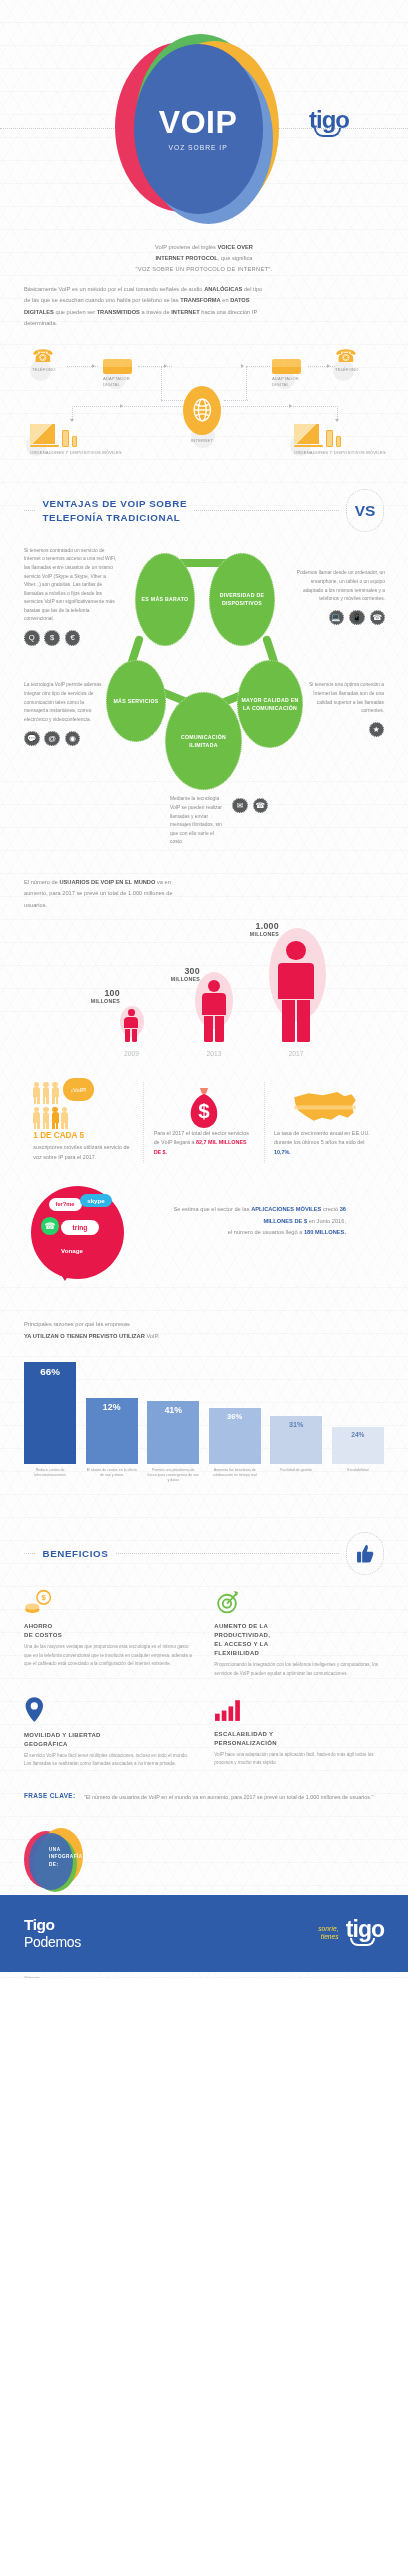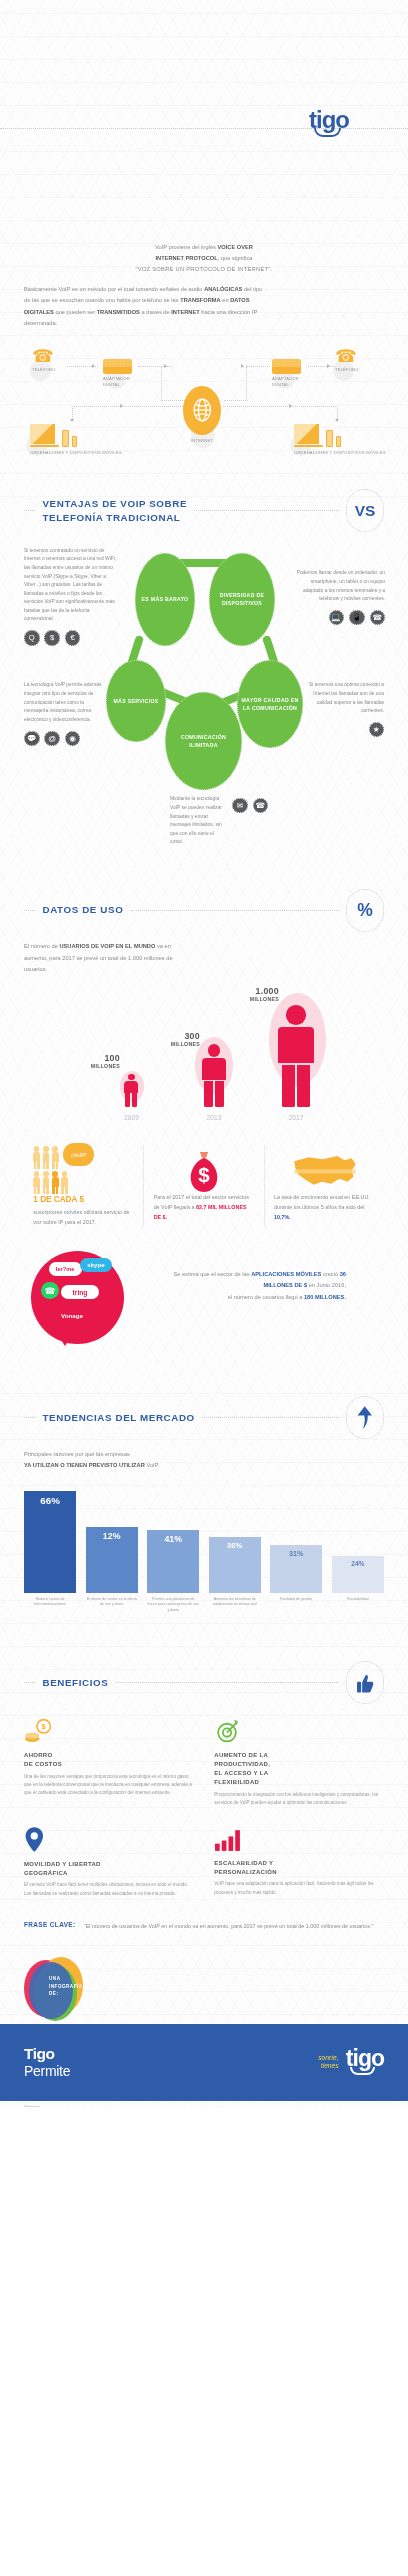--- a/index.html
+++ b/index.html
@@ -156,20 +156,30 @@
 </style>
 </head>
 <body>
 
 <div class="hexbg"></div>
 
 <div class="page">
 
   <div class="hero">
     <div class="hero-rule"></div>
+    <div class="blob-wrap">
+      <div class="blob b-pink"></div>
+      <div class="blob b-green"></div>
+      <div class="blob b-yellow"></div>
+      <div class="blob b-lblue"></div>
+      <div class="blob b-main">
+        <div class="hero-title">VOIP</div>
+        <div class="hero-sub">VOZ SOBRE IP</div>
+      </div>
+    </div>
     <div class="tigo-hero">
       <div class="tigo-word">tigo</div>
       <div class="tigo-smile"></div>
     </div>
   </div>
 
   <div class="intro">
     <span>VoIP proviene del inglés </span><b>VOICE OVER</b><br>
     <b>INTERNET PROTOCOL</b><span>, que significa</span><br>
     <span class="quote">"VOZ SOBRE UN PROTOCOLO DE INTERNET".</span>
@@ -340,26 +350,20 @@
       <div style="display:flex;align-items:flex-start;gap:5.2px;">
         <div style="width:57px;">Mediante la tecnología VoIP se pueden realizar llamadas y enviar mensajes ilimitados, sin que con ello varíe el costo.</div>
         <div style="padding-top:2.1px;">
           <span class="icon-circ">✉</span>
           <span class="icon-circ" style="margin-right:0;">☎</span>
         </div>
       </div>
     </div>
   </div>
 
-  <div class="sec-head">
-    <div class="sec-dots"></div>
-    <div class="sec-title">DATOS DE USO</div>
-    <div class="sec-line"></div>
-    <div class="sec-badge" style="font-size:17.5px;font-weight:bold;">%</div>
-  </div>
 
   <div class="body-txt" style="padding:9.3px 24px 0 24px;max-width:216px;">
     <span>El número de </span><b>USUARIOS DE VOIP EN EL</b> <b>MUNDO</b><span> va en aumento, para 2017 se prevé un total de 1.000 millones de usuarios.</span>
   </div>
 
   <div class="people-row">
 
     <div class="person" style="left:124px;bottom:24px;">
       <div class="p-halo" style="width:24px;height:31px;left:-4.1px;top:-3.1px;"></div>
       <div class="p-head" style="width:6.7px;height:6.7px;"></div>
@@ -511,30 +515,20 @@
       <div class="app-chip" style="left:16.5px;top:58px;width:49px;height:12.4px;background:transparent;color:#fff;font-size:6.2px;">Vonage</div>
       <div style="position:absolute;left:10.3px;top:31px;width:17.5px;height:17.5px;border-radius:50%;background:#25d366;display:flex;align-items:center;justify-content:center;color:#fff;font-size:8.8px;">☎</div>
       <div style="position:absolute;left:20.6px;top:75px;width:0;height:0;border-left:13.4px solid transparent;border-right:13.4px solid transparent;border-top:20.6px solid #e8174a;"></div>
     </div>
     <div class="body-txt" style="position:absolute;left:155px;top:28px;width:191px;text-align:right;">
       <span>Se estima que el sector de las </span><b style="color:#2f5ca8;">APLICACIONES MÓVILES</b><span> creció </span><b style="color:#2f5ca8;">36 MILLONES DE $</b><span> en Junio 2016,</span><br>
       <span>el número de usuarios llegó a </span><b style="color:#2f5ca8;">180 MILLONES.</b>
     </div>
   </div>
 
-  <div class="sec-head">
-    <div class="sec-dots"></div>
-    <div class="sec-title">TENDENCIAS DEL MERCADO</div>
-    <div class="sec-line"></div>
-    <div class="sec-badge">
-      <svg width="17.5" height="25" viewBox="0 0 34 48">
-          <path d="M17 2 L31 20 H23 Q23 38 13 46 Q19 34 16 20 H3 Z" fill="#2f5ca8"></path>
-        </svg>
-    </div>
-  </div>
 
   <div class="body-txt" style="padding:9.3px 24px 0 24px;">
     <div>Principales razones por qué las empresas</div>
     <div><b>YA UTILIZAN O TIENEN PREVISTO UTILIZAR</b><span> VoIP.</span></div>
   </div>
 
   <div class="chart">
     <div class="bars">
       <div class="barcol">
         <div class="bar" style="height:102px;background:#2f5ca8;">66%</div>
@@ -643,21 +637,21 @@
       <div class="foot-blob" style="left:39px;top:5.2px;width:44px;height:57px;background:#f7b335;"></div>
       <div class="foot-blob" style="left:33px;top:13.4px;width:44px;height:56px;background:#6cbe45;"></div>
       <div class="foot-blob" style="left:29px;top:10.3px;width:44px;height:57px;background:#4269b2;opacity:.92;"></div>
       <div class="foot-label" style="white-space:pre-line;color:#fff;">UNA
 INFOGRAFÍA
 DE:</div>
     </div>
     <div class="foot-blue">
       <div class="foot-brand">
         <div class="foot-tigo">Tigo</div>
-        <div class="foot-business">Permite</div>
+        <div class="foot-business">Podemos</div>
       </div>
       <div style="display:flex;align-items:center;gap:7.2px;">
         <div class="foot-slogan" style="white-space:pre-line;">sonríe,
 tienes</div>
         <div>
           <div class="foot-tigo2">tigo</div>
           <div style="width:25px;height:8.2px;border:2.6px solid #fff;border-top:none;border-radius:0 0 25px 25px;margin-left:4.1px;margin-top:-2.1px;"></div>
         </div>
       </div>
     </div>

